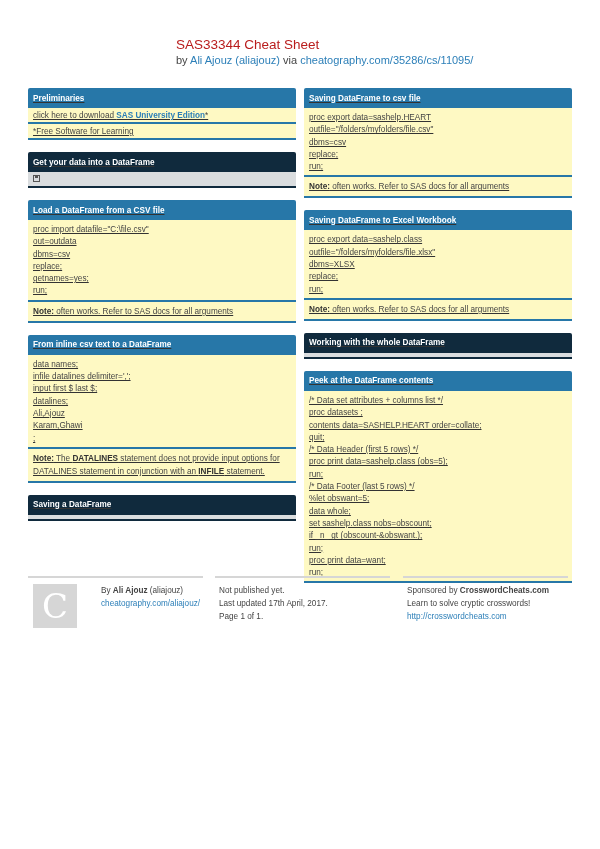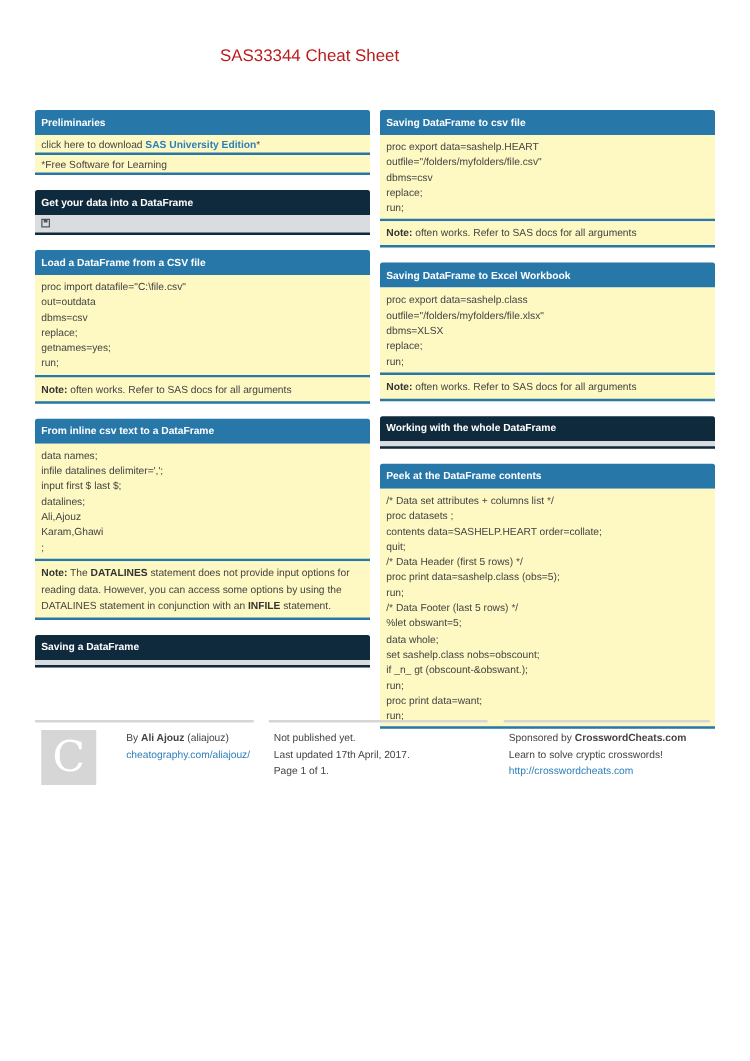--- a/index.html
+++ b/index.html
@@ -10,21 +10,21 @@
   .logo { position: absolute; left: 0; top: 0; width: 131px; height: 43px; background: #2f2f2f; border-top: 3px solid #2478aa; display: flex; align-items: center; justify-content: center; }
   .logo span { font-family: "DejaVu Serif", "Liberation Serif", serif; color: #f2f2f2; font-size: 17px; letter-spacing: 0.1px; }
   .title { position: absolute; left: 148px; top: 8px; font-size: 13.5px; color: #b91c1c; white-space: nowrap; }
   .byline { position: absolute; left: 148px; top: 25px; font-size: 11px; color: #444; white-space: nowrap; }
   .byline .lnk { color: #2c7fb8; }
 
   .col { position: absolute; top: 88px; width: 268px; }
   .col.left { left: 28px; }
   .col.right { left: 304px; }
 
-  .box { margin-bottom: 12px; }
+  .box { margin-bottom: 12px; text-decoration: underline; }
   .box-head { height: 20px; display: flex; align-items: center; padding-left: 5px; font-size: 8.2px; font-weight: bold; color: #ffffff; border-radius: 2px 2px 0 0; }
   .box-head.blue { background: #2777a8; }
   .box-head.dark { background: #102a3d; }
   .row { background: #fef9c3; font-size: 8.2px; color: #444; padding: 3px 5px 2px 5px; border-bottom: 2px solid #2777a8; }
   .row.dark-b { border-bottom-color: #102a3d; }
   .row.code { line-height: 12.3px; padding-top: 4px; padding-bottom: 2px; }
   .row.note { line-height: 13px; padding-top: 3px; padding-bottom: 3px; }
   .row b { color: #333; }
   .row .lnk { color: #2c7fb8; font-weight: bold; }
   .row.grey { background: #dadddf; height: 16px; padding-top: 3px; }
@@ -42,20 +42,23 @@
   .avatar span { font-family: "DejaVu Serif", "Liberation Serif", serif; color: #ffffff; font-size: 34px; line-height: 1; }
   .fc1 .txt { position: absolute; left: 73px; top: 8px; font-size: 8.2px; line-height: 13px; white-space: nowrap; color: #444; }
   .fc2 .txt, .fc3 .txt { position: absolute; left: 4px; top: 8px; font-size: 8.2px; line-height: 13px; white-space: nowrap; color: #444; }
   .lnk { color: #2c7fb8; }
 </style>
 </head>
 <body>
 
 <div class="header">
   <div class="title">SAS33344 Cheat Sheet</div>
+  <div class="byline">
+    <span>by </span><span class="lnk">Ali Ajouz (aliajouz)</span><span> via </span><span class="lnk">cheatography.com/35286/cs/11095/</span>
+  </div>
 </div>
 
 <div class="col left">
 
   <div class="box">
     <div class="box-head blue">Preliminaries</div>
     <div class="row">
       <span>click here to download </span><span class="lnk">SAS University Edition</span><span>*</span>
     </div>
     <div class="row">*Free Software for Learning</div>
@@ -85,21 +88,20 @@
       <div>data names;</div>
       <div>infile datalines delimiter=',';</div>
       <div>input first $ last $;</div>
       <div>datalines;</div>
       <div>Ali,Ajouz</div>
       <div>Karam,Ghawi</div>
       <div>;</div>
     </div>
     <div class="row note">
       <div><b>Note:</b><span> The </span><b>DATALINES</b><span> statement does not provide input options for</span></div>
-      <div>reading data. However, you can access some options by using the</div>
       <div><span>DATALINES statement in conjunction with an </span><b>INFILE</b><span> statement.</span></div>
     </div>
   </div>
 
   <div class="box">
     <div class="box-head dark">Saving a DataFrame</div>
     <div class="gap-row"></div>
   </div>
 </div>
 

